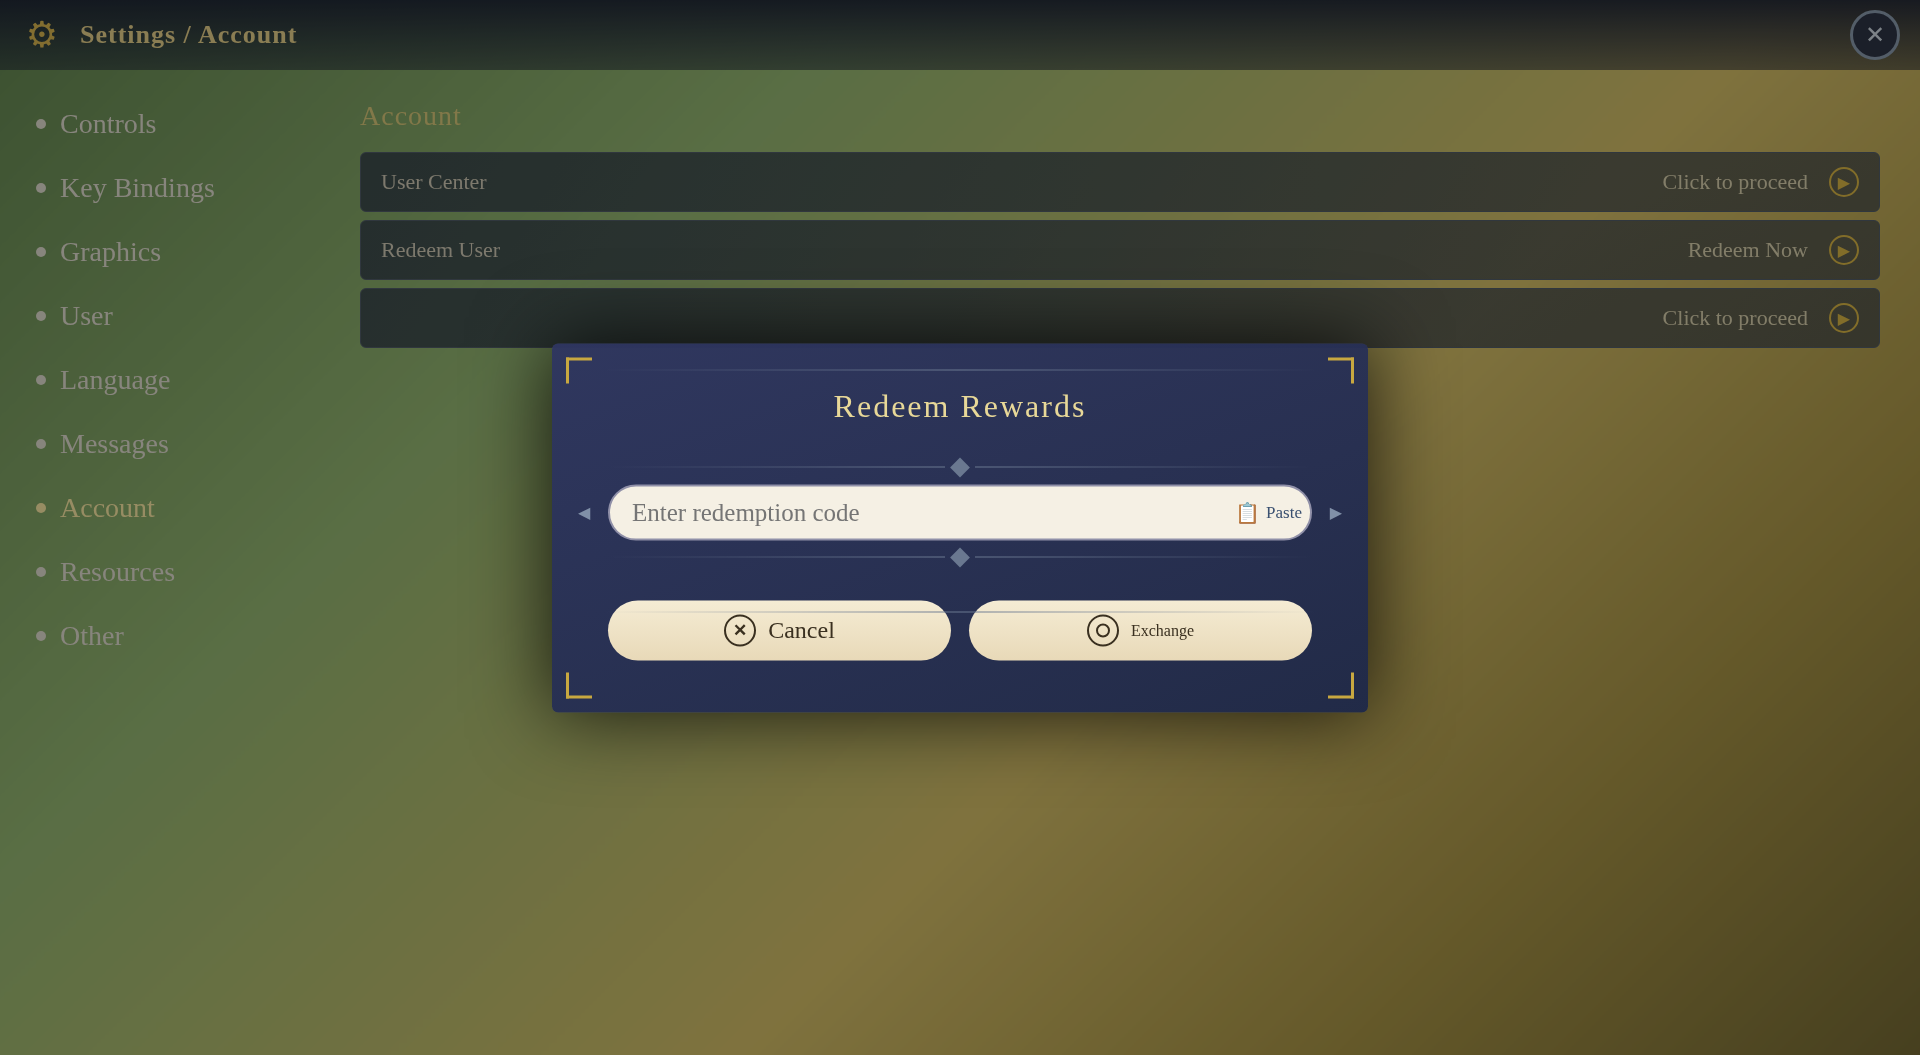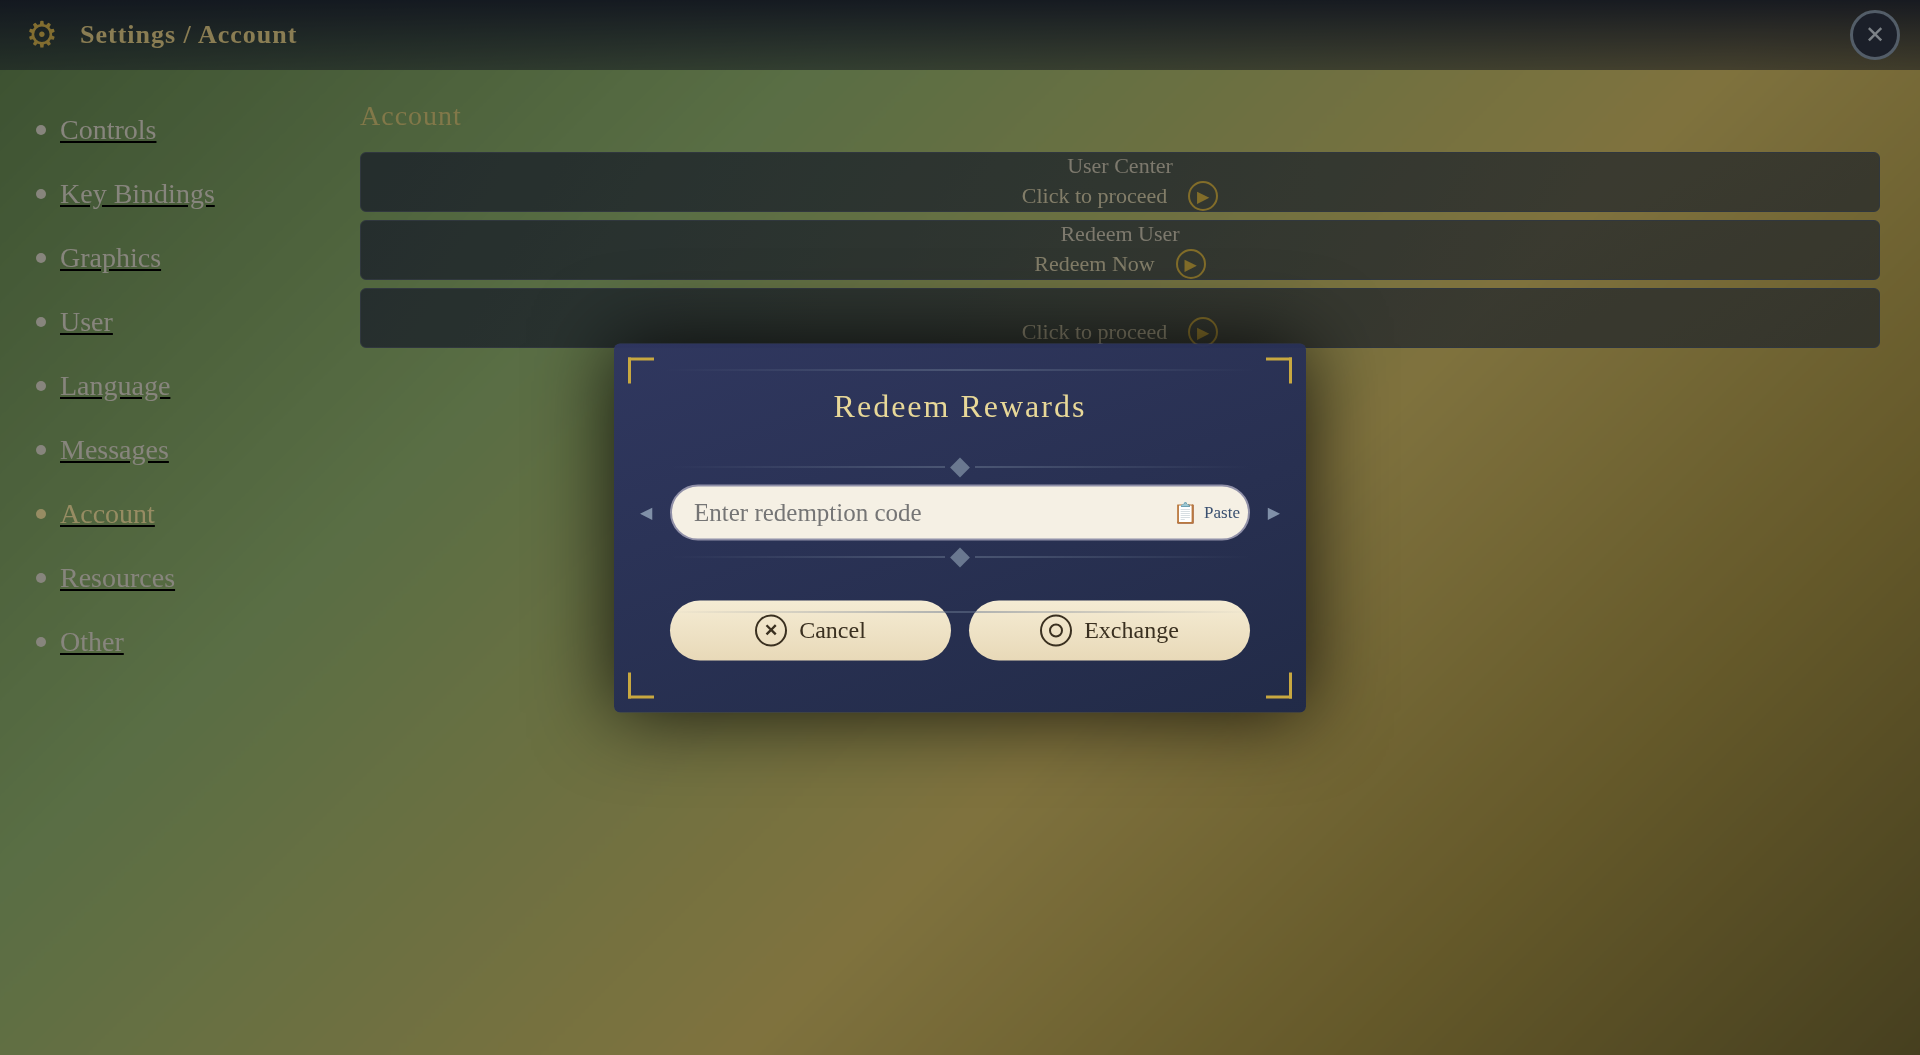--- a/index.html
+++ b/index.html
@@ -69,23 +69,22 @@
       cursor: pointer;
     }
 
     
     .sidebar {
       position: absolute;
       top: 70px;
       left: 0;
       width: 320px;
       bottom: 0;
-      padding: 30px 20px;
+      padding: 24px 20px;
       z-index: 5;
-      text-decoration: underline;
     }
 
     .sidebar-item {
       display: flex;
       align-items: center;
       padding: 14px 16px;
       color: #d0ccc0;
       font-size: 28px;
       cursor: pointer;
       margin-bottom: 4px;
@@ -126,21 +125,20 @@
     .account-row {
       display: flex;
       align-items: center;
       background: linear-gradient(90deg, #2a3340cc 0%, #2a3340aa 100%);
       border: 1px solid #4a5560;
       border-radius: 6px;
       padding: 0 20px;
       height: 60px;
       margin-bottom: 8px;
       position: relative;
-      flex-direction: column;
     }
 
     .account-row .row-label {
       color: #c0baa8;
       font-size: 22px;
       flex: 1;
     }
 
     .account-row .row-action {
       color: #c8c0a0;
@@ -242,21 +240,21 @@
     <span class="row-label"></span>
     <span class="row-action">
       <span>Click to proceed</span>
       <span class="arrow">▶</span>
     </span>
   </div>
 </div>
 
 <div class="overlay"></div>
 
-<div style="position:absolute;top:50%;left:50%;transform:translate(-50%,-50%);width:692px;z-index:30;">
+<div style="position:absolute;top:50%;left:50%;transform:translate(-50%,-50%);width:816px;z-index:30;">
   <div style="
     background: linear-gradient(160deg, #2e3560f5 0%, #1e2848f5 100%);
     border-radius: 6px;
     padding: 44px 56px 52px;
     box-shadow: 0 0 80px rgba(0,0,0,0.8);
     position: relative;
   ">
 
     <div style="position:absolute;top:14px;left:14px;width:26px;height:26px;border-top:3px solid #c8a840;border-left:3px solid #c8a840;"></div>
     <div style="position:absolute;top:14px;right:14px;width:26px;height:26px;border-top:3px solid #c8a840;border-right:3px solid #c8a840;"></div>
@@ -294,21 +292,21 @@
       <div style="flex:1;height:1px;background:linear-gradient(90deg,#6a7890,transparent);"></div>
     </div>
 
     <div style="position:absolute;bottom:100px;left:50px;right:50px;height:1px;background:linear-gradient(90deg,transparent,#6a7890,transparent);"></div>
 
     <div style="display:flex;gap:18px;">
       <button style="flex:1;height:60px;border-radius:30px;border:none;background:linear-gradient(180deg,#f5ecd4 0%,#e8d9b8 100%);color:#3a3020;font-size:24px;font-family:Georgia,serif;cursor:pointer;display:flex;align-items:center;justify-content:center;gap:12px;">
         <span style="width:32px;height:32px;border-radius:50%;border:2.5px solid #3a3020;display:flex;align-items:center;justify-content:center;font-size:17px;font-weight:bold;flex-shrink:0;">✕</span>
         <span>Cancel</span>
       </button>
-      <button style="flex:1;height:60px;border-radius:30px;border:none;background:linear-gradient(180deg,#f5ecd4 0%,#e8d9b8 100%);color:#3a3020;font-size:24px;font-family:Georgia,serif;cursor:pointer;display:flex;align-items:center;justify-content:center;gap:12px;">
+      <button style="flex:1;height:60px;border-radius:30px;border:none;background:linear-gradient(180deg,#f5ecd4 0%,#e8d9b8 100%);color:#3a3020;font-size:16px;font-family:Georgia,serif;cursor:pointer;display:flex;align-items:center;justify-content:center;gap:12px;">
         <span style="width:32px;height:32px;border-radius:50%;border:2.5px solid #3a3020;display:flex;align-items:center;justify-content:center;flex-shrink:0;">
           <span style="width:14px;height:14px;border-radius:50%;border:2px solid #3a3020;display:inline-block;"></span>
         </span>
         <span>Exchange</span>
       </button>
     </div>
   </div>
 </div>
 
 </body></html>

